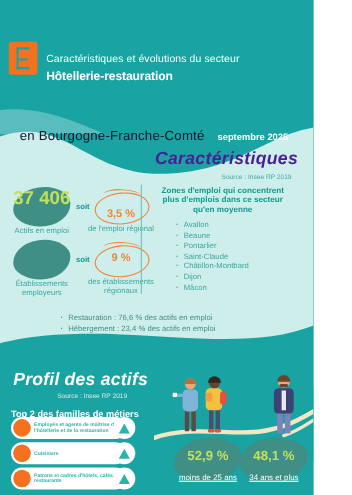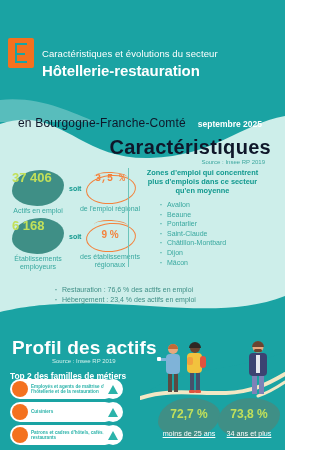--- a/index.html
+++ b/index.html
@@ -59,21 +59,21 @@
     position: absolute;
     left: 42px; top: 20px;
     color: #ffffff;
     font-size: 9.5px;
     letter-spacing: .1px;
   }
   .main-title {
     position: absolute;
     left: 42px; top: 34px;
     color: #ffffff;
-    font-size: 15px;
+    font-size: 11px;
     font-weight: bold;
     line-height: 17px;
     letter-spacing: -.1px;
   }
   .region {
     position: absolute;
     left: 18px; top: 88px;
     color: #0f172a;
     font-size: 12px;
     letter-spacing: .2px;
@@ -83,45 +83,46 @@
     right: 12px; top: 91px;
     color: #ffffff;
     font-size: 8.5px;
     font-weight: bold;
   }
 
   
   .sec1-title {
     position: absolute;
     right: 14px; top: 136px;
-    color: #0f172a;
-    font-size: 20px;
-    font-weight: bold;
+    color: #4c1d95;
+    font-size: 16px;
+    font-weight: bold;
+    font-style: italic;
     letter-spacing: .3px;
   }
   .sec1-source {
     position: absolute;
     right: 20px; top: 159px;
     color: #3fa8a0;
     font-size: 6px;
   }
 
   .blob {
     position: absolute;
     width: 52px; height: 36px;
     background: #3f8f86;
     border-radius: 55% 45% 52% 48% / 58% 42% 58% 42%;
   }
   .blob-num {
     position: absolute;
     width: 52px;
     top: 11px;
-    text-align: left;
+    text-align: right;
     color: #c2e05a;
-    font-size: 13px;
+    font-size: 17px;
     font-weight: bold;
   }
   .blob-cap {
     position: absolute;
     width: 74px;
     text-align: center;
     color: #38a89f;
     font-size: 7px;
     line-height: 8px;
   }
@@ -228,22 +229,23 @@
     position: absolute;
     left: -7px;
     font-weight: bold;
   }
 
   
   .sec2-title {
     position: absolute;
     left: 12px; top: 337px;
     color: #ffffff;
-    font-size: 19px;
-    font-weight: bold;
+    font-size: 16px;
+    font-weight: bold;
+    font-style: italic;
     letter-spacing: .2px;
   }
   .sec2-source {
     position: absolute;
     left: 52px; top: 358px;
     color: #d3f0ec;
     font-size: 6px;
   }
   .top3-head {
     position: absolute;
@@ -345,25 +347,24 @@
   </div>
 
   <div class="sec1-title">Caractéristiques</div>
   <div class="sec1-source">Source : Insee RP 2019</div>
 
   <div class="blob" style="left:12px; top:170px;"></div>
   <div class="blob-num" style="left:12px; top:170px;">37 406</div>
   <div class="blob-cap" style="left:1px; top:207px;">Actifs en emploi</div>
   <div class="soit" style="left:69px; top:185px;">soit</div>
   <div class="pct-ring" style="left:86px; top:175px;"></div>
-  <div class="pct-val" style="left:86px; top:173px;font-family:Liberation Mono, monospace;">3,5 %</div>
+  <div class="pct-val" style="left:86px; top:189px;">3,5 %</div>
   <div class="pct-cap" style="left:68px; top:205px;">de l'emploi régional</div>
 
   <div class="blob" style="left:12px; top:218px;"></div>
-  <div class="blob-num" style="left:12px; top:218px;">6 168</div>
   <div class="blob-cap" style="left:1px; top:255px;">Établissements employeurs</div>
   <div class="soit" style="left:69px; top:233px;">soit</div>
   <div class="pct-ring" style="left:86px; top:223px;"></div>
   <div class="pct-val" style="left:86px; top:229px;">9 %</div>
   <div class="pct-cap" style="left:68px; top:253px;">des établissements régionaux</div>
 
   <div class="zones">
     <div class="zones-head">Zones d'emploi qui concentrent plus d'emplois dans ce secteur qu'en moyenne</div>
     <ul class="zones-list">
       <li>Avallon</li>
@@ -431,20 +432,20 @@
       <rect x="119" y="38" width="5" height="20" fill="#7d82b8"></rect>
       <rect x="109" y="17" width="18" height="23" rx="4" fill="#3c4372"></rect>
       <rect x="116" y="19" width="4" height="18" fill="#e8e8f0"></rect>
       <circle cx="118" cy="11" r="5.5" fill="#e8a87c"></circle>
       <path d="M118,5 a6,6 0 0 1 6,6 h-12 a6,6 0 0 1 6,-6" fill="#6b4430"></path>
       <rect x="114" y="13" width="8" height="3" rx="1.5" fill="#6b4430"></rect>
     </g>
   </svg>
 
   <div class="age-blob" style="left:158px; top:398px;"></div>
-  <div class="age-val" style="left:158px; top:407px;">72,7 %</div>
+  <div class="age-val" style="left:158px; top:407px;">52,9 %</div>
   <div class="age-cap" style="left:152px; top:429px;">moins de 25 ans</div>
 
   <div class="age-blob" style="left:218px; top:398px;"></div>
-  <div class="age-val" style="left:218px; top:407px;">73,8 %</div>
+  <div class="age-val" style="left:218px; top:407px;">48,1 %</div>
   <div class="age-cap" style="left:212px; top:429px;">34 ans et plus</div>
 
 </div>
 
 </body></html>

